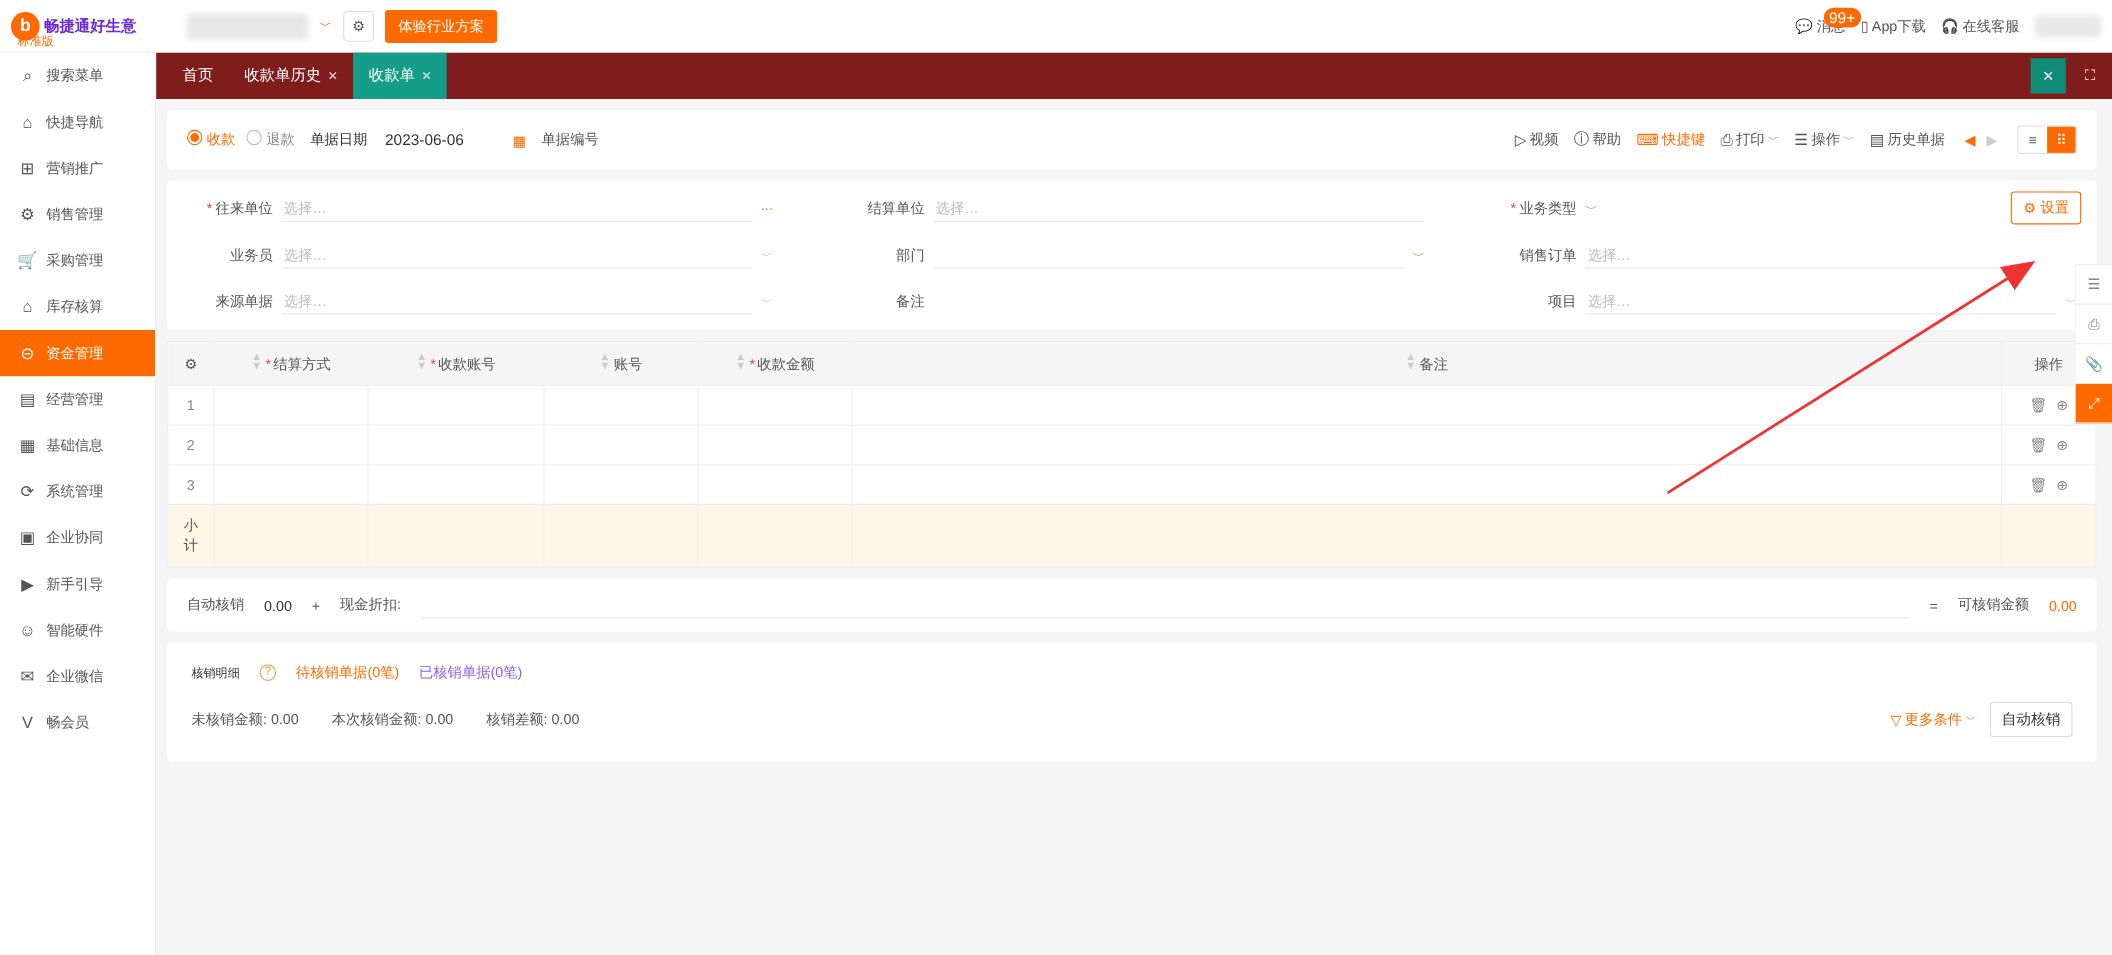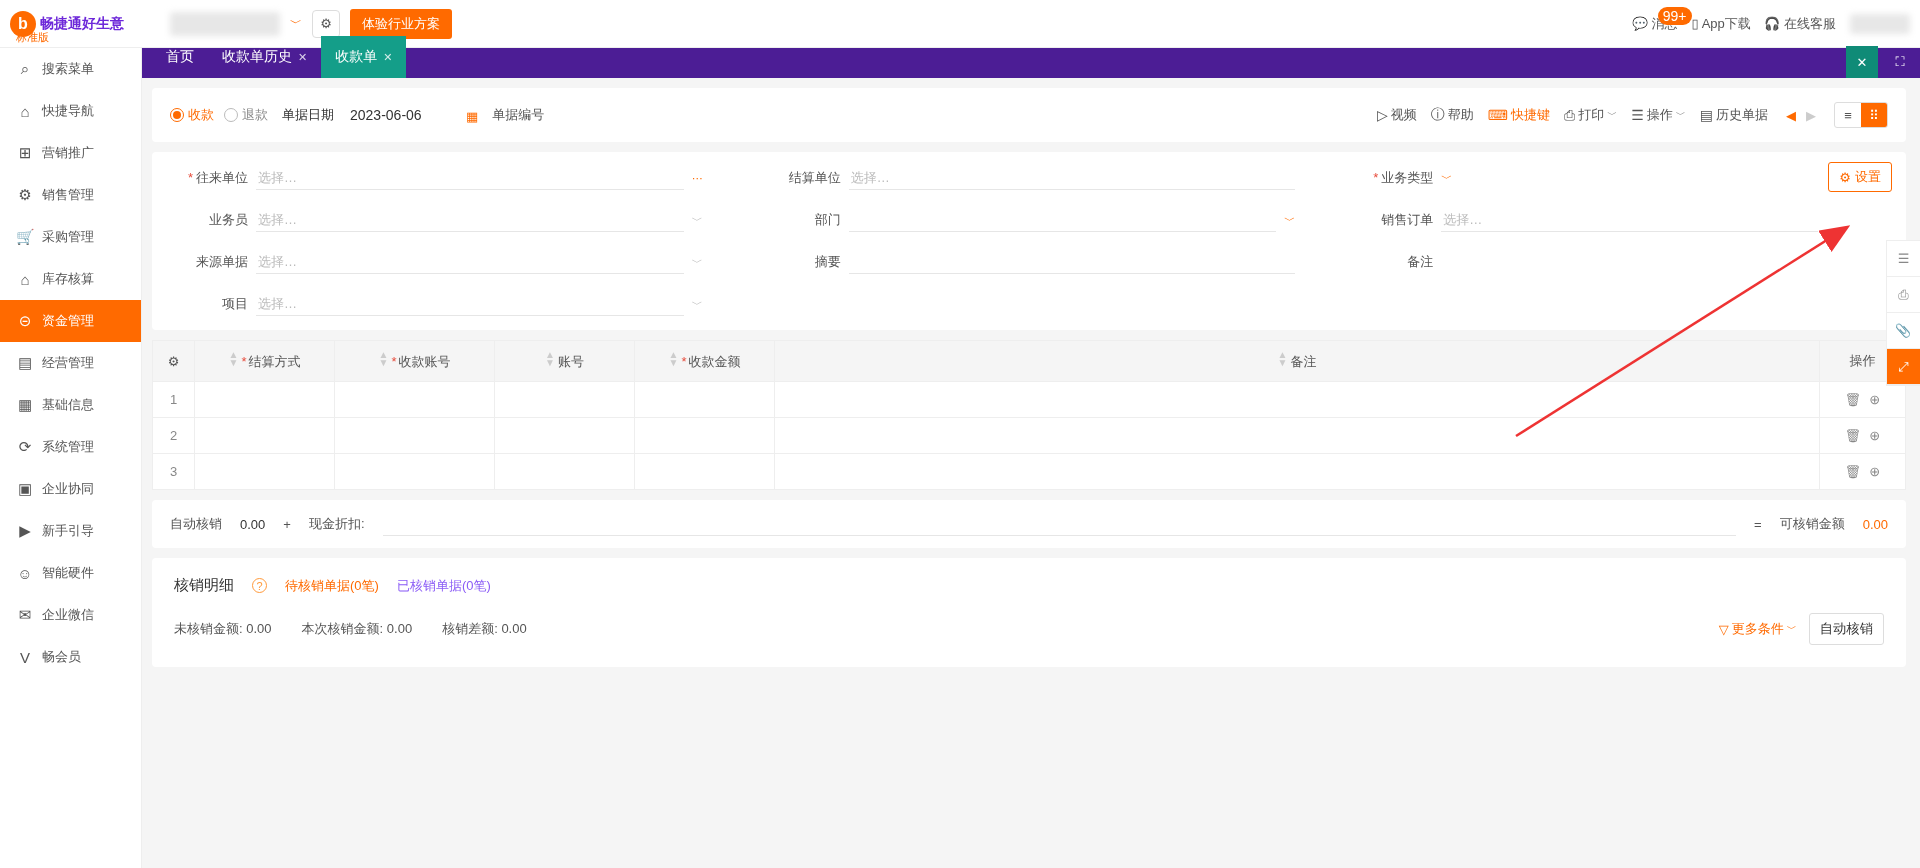--- a/index.html
+++ b/index.html
@@ -22,34 +22,34 @@
 .blur-block-sm { width: 60px; height: 20px; background:#e7e7e7; filter:blur(3px); border-radius:3px;}
 
 
 .layout { display: flex; height: calc(100vh - 48px); }
 .sidebar { width: 142px; background:#fff; border-right:1px solid #eee; overflow-y:auto;}
 .side-item { display:flex; align-items:center; gap:8px; padding:12px 16px; color:#555; cursor:pointer; font-size:13px;}
 .side-item.active { background:#ff6a00; color:#fff;}
 .side-item .ico { width:18px; text-align:center; font-size:15px;}
 
 .main { flex:1; display:flex; flex-direction:column; background:#f5f5f5; position:relative;}
-.tabs-bar { height:30px; background:#4c1d95; display:flex; align-items:flex-end; padding-left:10px; position:relative;}
+.tabs-bar { height:42px; background:#7f1d1d; display:flex; align-items:center; padding-left:10px; position:relative;}
 .tab { padding:0 14px; height:42px; display:flex; align-items:center; gap:6px; color:#fff; cursor:pointer; font-size:14px;}
 .tab.active { background:#149e89;}
 .tab .close-x { font-size:11px; opacity:.8;}
 .tabs-right { margin-left:auto; display:flex; align-items:center; gap:6px; padding-right:4px;}
 .tabs-right .sq { width:32px;height:32px;display:flex;align-items:center;justify-content:center;color:#fff;cursor:pointer;}
 .tabs-right .sq.dark { background:#0f8b77;}
 
 .content { flex:1; overflow-y:auto; padding:10px 14px 10px 10px; position:relative;}
 
 
 .action-bar { background:#fff; border-radius:4px; padding:10px 14px; display:flex; align-items:center; gap:14px; margin-bottom:10px;}
 .radio-group { display:flex; gap:10px;}
-.radio-opt { display:flex; align-items:center; gap:4px; cursor:pointer; color:#888;}
+.radio-opt { display:flex; align-items:flex-start; gap:4px; cursor:pointer; color:#888;}
 .radio-opt.sel { color:#ff6a00;}
 .radio-circle { width:14px;height:14px;border:1px solid #bbb;border-radius:50%;display:inline-flex;align-items:center;justify-content:center;}
 .radio-opt.sel .radio-circle { border-color:#ff6a00;}
 .radio-opt.sel .radio-circle::after{content:"";width:8px;height:8px;background:#ff6a00;border-radius:50%;}
 .date-field { display:flex; align-items:flex-end; gap:16px;}
 .date-field input { border:none; border-bottom:1px solid transparent; font-size:14px; width:100px; color:#333;}
 .cal-ico { color:#ff6a00;}
 .action-right { margin-left:auto; display:flex; align-items:center; gap:14px; color:#555;}
 .action-right .lk { display:flex;align-items:center;gap:3px;cursor:pointer;}
 .action-right .lk .ii {font-size:14px;}
@@ -86,21 +86,21 @@
 .op-col .ic{color:#888;margin:0 4px;cursor:pointer;}
 tr.subtotal td{background:#fff6e8;color:#555;}
 .req-h{color:#e74c3c;margin-right:2px;}
 
 .summary-row{background:#fff;border-radius:4px;padding:12px 18px;display:flex;justify-content:flex-end;gap:18px;align-items:center;color:#555;margin-bottom:10px;}
 .summary-row .val{color:#333;}
 .summary-row .orange{color:#ff6a00;}
 
 
 .verify-head{display:flex;align-items:center;gap:18px;padding:4px 4px 10px;}
-.verify-title{font-size:15px;color:#333;}
+.verify-title{font-size:11px;color:#333;}
 .help-ico{color:#ff9a3c;border:1px solid #ff9a3c;border-radius:50%;width:15px;height:15px;display:inline-flex;align-items:center;justify-content:center;font-size:11px;}
 .vtab{color:#8b5cf6;cursor:pointer;}
 .vtab.act{color:#ff6a00;}
 .verify-bar{display:flex;align-items:center;gap:30px;padding:8px 4px;}
 .verify-bar .kv{color:#555;}
 .verify-right{margin-left:auto;display:flex;align-items:center;gap:12px;}
 .more-cond{color:#ff6a00;cursor:pointer;display:flex;align-items:center;gap:3px;}
 .auto-btn{border:1px solid #ddd;background:#fff;border-radius:3px;padding:6px 10px;cursor:pointer;color:#333;}
 
 
@@ -324,24 +324,20 @@
           <div class="form-row" style="padding-right:70px;">
             <label>销售订单</label>
             <input class="form-input" placeholder="选择…" style="">
           </div>
 
           <div class="form-row">
             <label>来源单据</label>
             <input class="form-input" placeholder="选择…" style="">
             <span class="sel-caret">﹀</span>
           </div>
-          <div class="form-row">
-            <label>摘要</label>
-            <input class="form-input" style="">
-          </div>
           <div class="form-row" style="padding-right:70px;">
             <label>备注</label>
           </div>
 
           <div class="form-row">
             <label>项目</label>
             <input class="form-input" placeholder="选择…" style="">
             <span class="sel-caret">﹀</span>
           </div>
         </div>
@@ -381,20 +377,29 @@
               </tr>
               <tr>
                 <td class="num-col">3</td>
                 <td></td>
                 <td></td>
                 <td></td>
                 <td></td>
                 <td></td>
                 <td class="op-col"><span class="ic">🗑</span><span class="ic">⊕</span></td>
               </tr>
+              <tr class="subtotal">
+                <td class="num-col">小计</td>
+                <td></td>
+                <td></td>
+                <td></td>
+                <td></td>
+                <td></td>
+                <td></td>
+              </tr>
             </tbody>
         </table>
       </div>
 
       <div class="summary-row">
         <span>自动核销</span>
         <span class="val">0.00</span>
         <span>+</span>
         <span>现金折扣:</span>
         <input class="form-input" style="width: 120px;">

